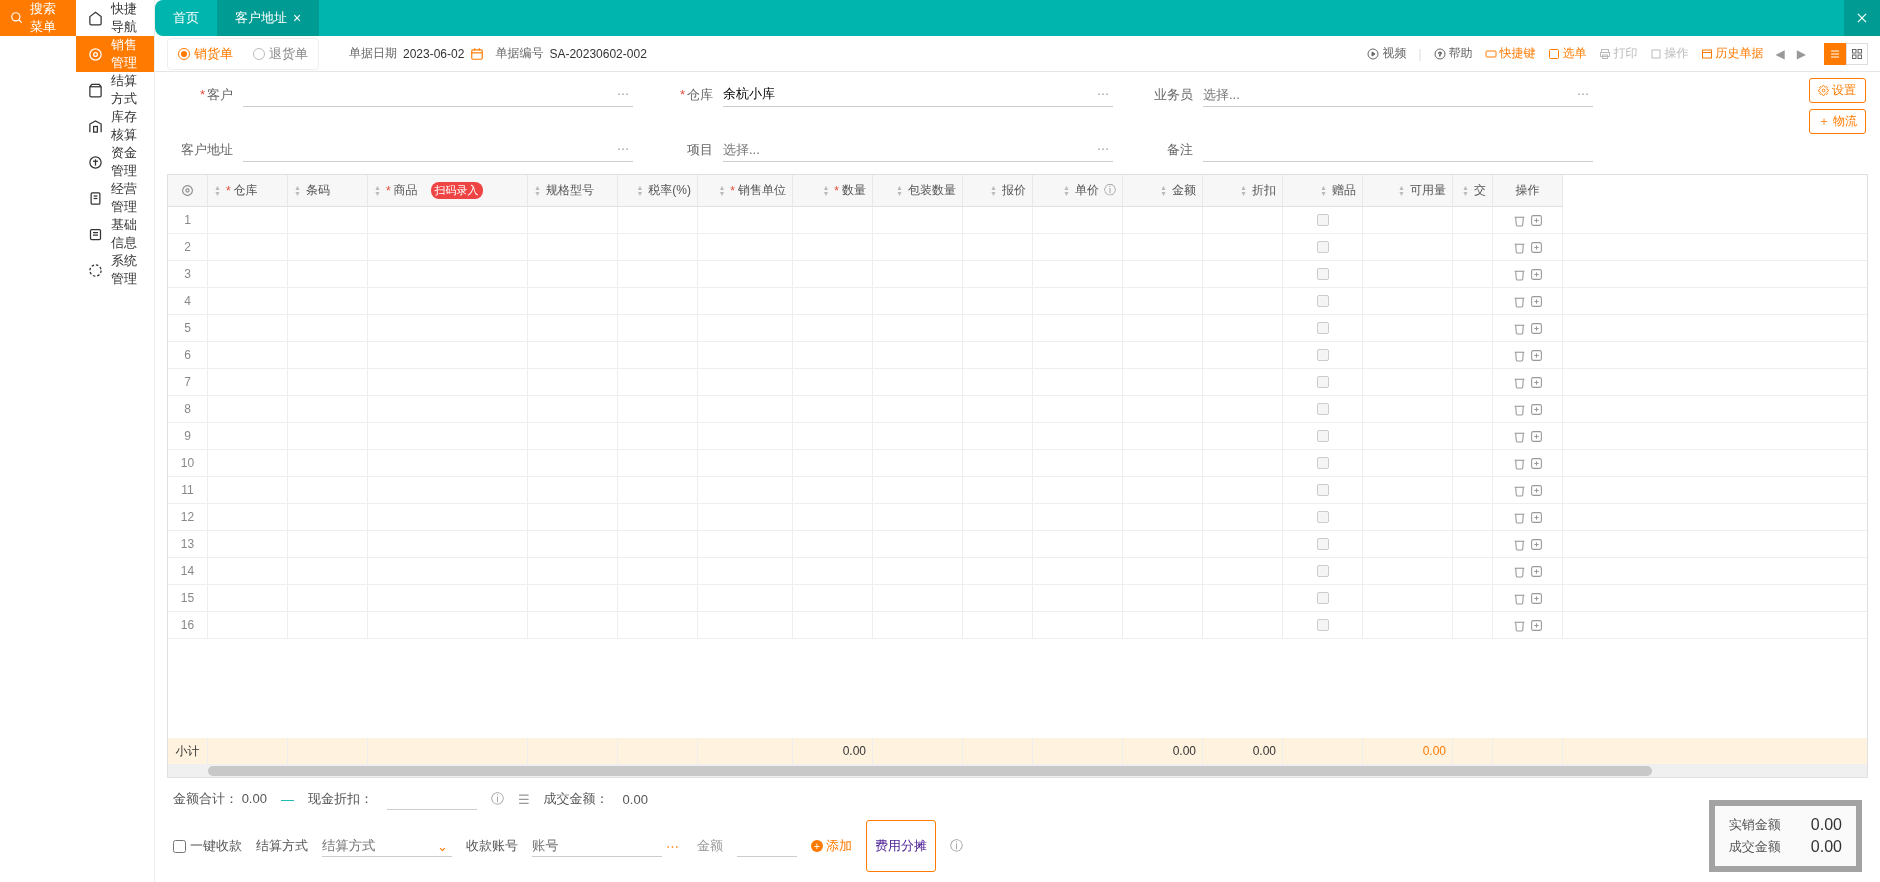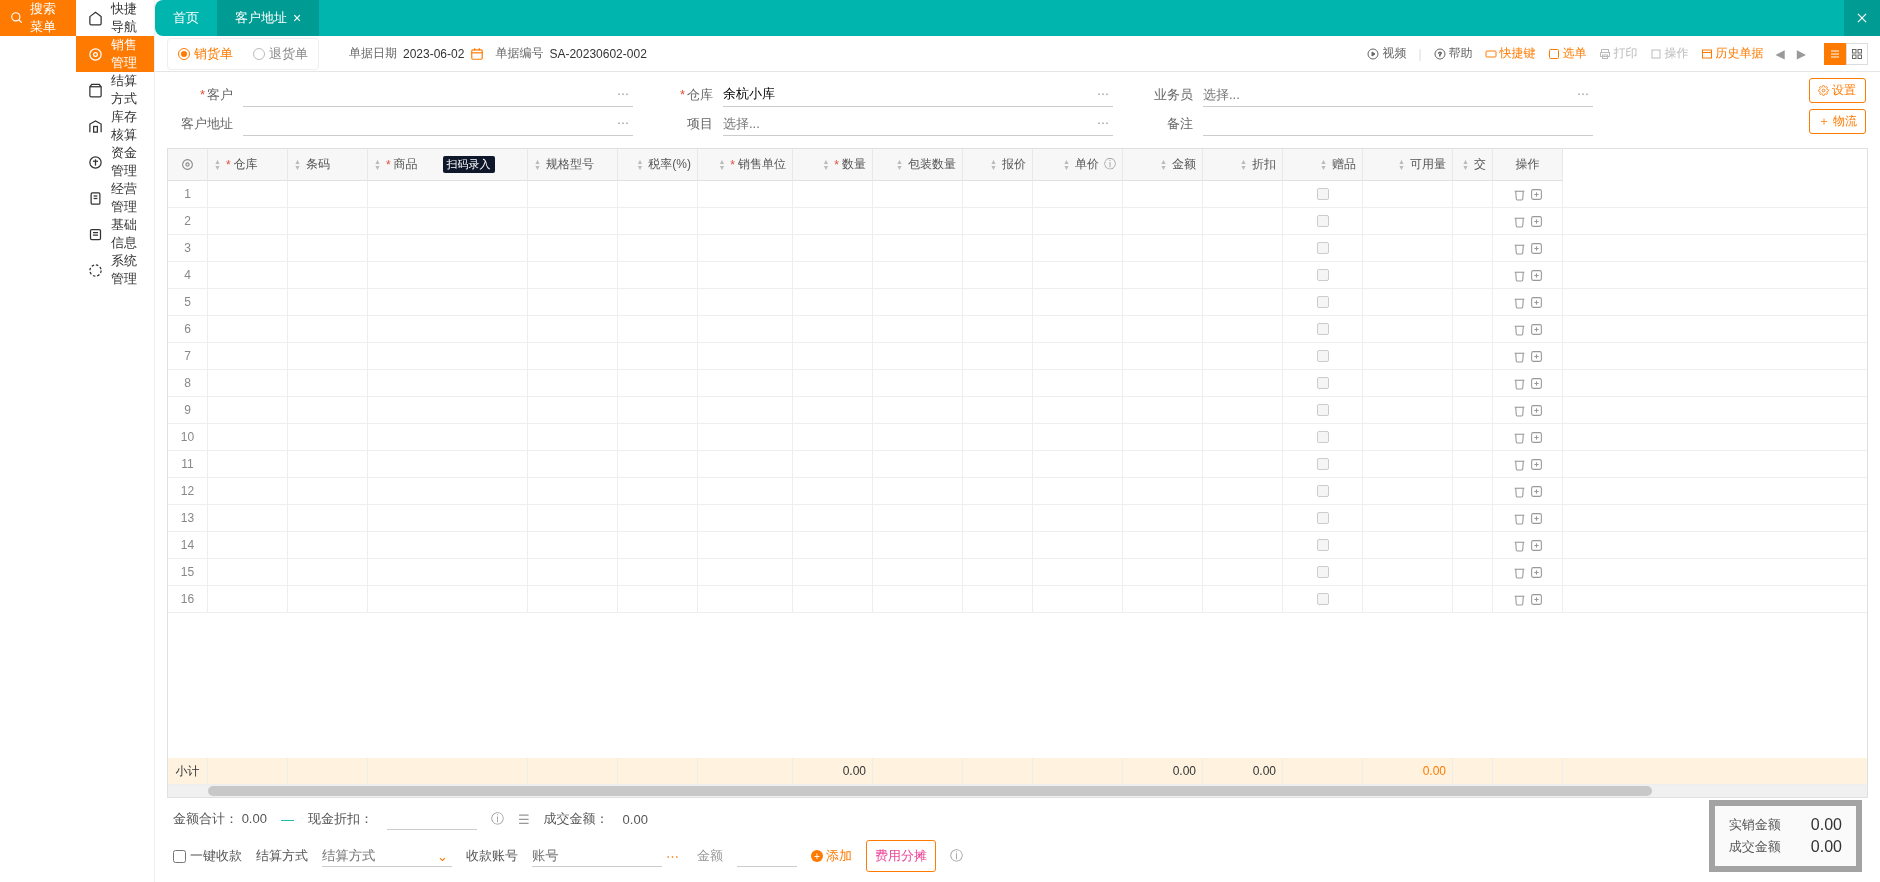--- a/index.html
+++ b/index.html
@@ -31,21 +31,21 @@
 .doc-field .val { color: #333; }
 .cal-icon { color: #ff7a00; }
 .toolbar-right { margin-left: auto; display: flex; align-items: center; gap: 12px; color: #666; }
 .tool-btn { display: flex; align-items: center; gap: 3px; cursor: pointer; }
 .tool-btn.orange { color: #ff7a00; }
 .view-toggle { display: flex; margin-left: 6px; }
 .view-toggle .vt { width: 22px; height: 22px; display:flex; align-items:center; justify-content:center; border:1px solid #ddd; cursor:pointer; }
 .view-toggle .vt.active { background: #ff7a00; color: #fff; border-color: #ff7a00; }
 
 
-.form-area { padding: 10px 18px 6px; display: flex; flex-direction: column; gap: 4px; position: relative; }
+.form-area { padding: 10px 18px 6px; display: flex; flex-direction: column; gap: 30px; position: relative; }
 .form-row { display: flex; gap: 20px; }
 .form-group { display: flex; align-items: center; flex: 1; max-width: 460px; }
 .form-label { width: 70px; text-align: right; padding-right: 10px; color: #666; font-size: 13px; }
 .req { color: #e74c3c; margin-right: 2px; }
 .input-wrap { flex: 1; display: flex; align-items: center; border-bottom: 1px solid #ccc; }
 .input-wrap input { flex: 1; border: none; background: transparent; height: 24px; font-size: 13px; }
 .dots { color: #999; cursor: pointer; padding: 0 4px; }
 .side-btns { position: absolute; right: 14px; top: 6px; display: flex; flex-direction: column; gap: 6px; }
 .side-btn { border: 1px solid #ff7a00; color: #ff7a00; background: #fff; padding: 3px 8px; border-radius: 3px; font-size: 12px; display: flex; align-items: center; gap: 3px; cursor: pointer; }
 
@@ -53,37 +53,37 @@
 .table-wrap { flex: 1; margin: 6px 12px 0; border: 1px solid #e0e0e0; overflow: hidden; display: flex; flex-direction: column; }
 .grid { display: grid; }
 .thead .cell { background: #f7f7f7; border-right: 1px solid #e8e8e8; border-bottom: 1px solid #e0e0e0; height: 32px; display: flex; align-items: center; padding: 0 6px; font-size: 12px; color: #555; position: relative; justify-content: flex-end; gap: 3px; }
 .thead .cell.center { justify-content: center; }
 .thead .cell.left { justify-content: flex-start; }
 .sort-icons { display: inline-flex; flex-direction: column; font-size: 7px; line-height: 6px; color: #bbb; margin-right: 2px; }
 .tbody { flex: 1; overflow-y: auto; }
 .row { display: grid; border-bottom: 1px solid #eee; height: 27px; }
 .row .cell { border-right: 1px solid #eee; display: flex; align-items: center; padding: 0 6px; font-size: 12px; justify-content: flex-end; }
 .row .cell.center { justify-content: center; }
-.scan-badge { background: #0f172a; color: #fff; font-size: 11px; padding: 1px 4px; border-radius: 2px; margin-left: 22px; }
+.scan-badge { background: #ef4444; color: #fff; font-size: 11px; padding: 1px 4px; border-radius: 8px; margin-left: 10px; }
 .chk { width: 12px; height: 12px; border: 1px solid #ccc; border-radius: 2px; background: #f5f5f5; }
 .op-icon { color: #999; cursor: pointer; margin: 0 2px; }
 .subtotal { background: #fff3e0; }
 .subtotal .cell { color: #333; font-weight: 500; }
 .subtotal .orange { color: #ff7a00; }
 .hscroll { height: 12px; background: #f0f0f0; position: relative; }
 .hscroll .thumb { position: absolute; left: 40px; top: 1px; height: 10px; width: 85%; background: #c8c8c8; border-radius: 5px; }
 
 
 .footer { padding: 10px 18px; display: flex; flex-direction: column; gap: 10px; }
 .footer-row { display: flex; align-items: center; gap: 14px; font-size: 13px; color: #555; }
 .footer-row .sep { color: #00b5ad; }
 .footer-input { border: none; border-bottom: 1px solid #ccc; width: 90px; height: 22px; }
 .footer-input.wide { width: 130px; }
 .add-btn { color: #ff7a00; display: inline-flex; align-items: center; gap: 3px; cursor: pointer; }
-.fee-btn { border: 1px solid #ff7a00; color: #ec4899; padding: 6px 8px; border-radius: 3px; cursor: pointer; text-align: center; }
+.fee-btn { border: 1px solid #ff7a00; color: #4c1d95; padding: 16px 8px; border-radius: 3px; cursor: pointer; text-align: center; }
 .totals-box { position: absolute; right: 18px; bottom: 10px; border: 6px solid #a3a3a3; background: #fafafa; padding: 8px 14px; font-size: 13px; color: #555; }
 .totals-box div { display: flex; justify-content: space-between; gap: 30px; padding: 2px 0; }
 .totals-box .amt { font-size: 16px; color: #333; }
 .footer-wrap { position: relative; }
 svg { display: block; }
 </style>
 </head>
 <body>
 
 <div class="app">

